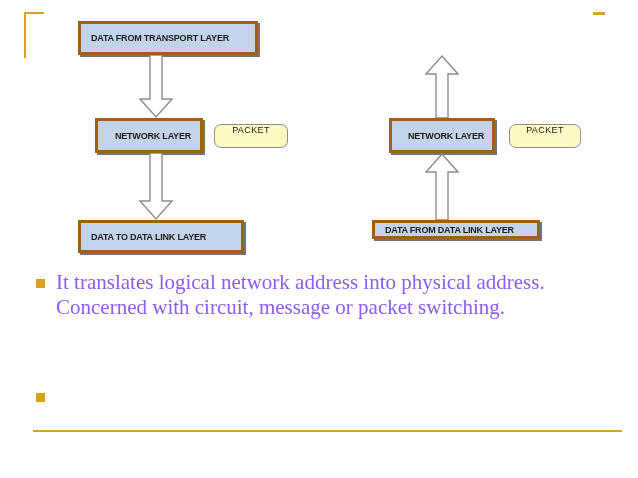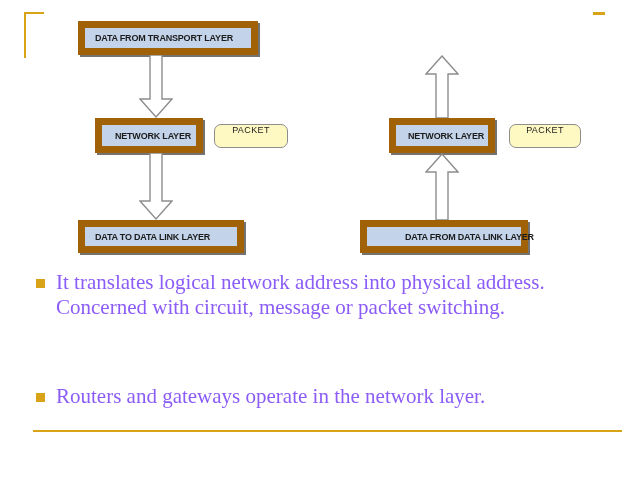--- a/index.html
+++ b/index.html
@@ -47,21 +47,21 @@
     position: absolute;
     left: 0;
     top: 0;
     width: 638px;
     height: 262px;
   }
   .flow-box {
     position: absolute;
     box-sizing: border-box;
     background: #c3d4ea;
-    border: 7px solid #a16207;
+    border: 3px solid #a16207;
     box-shadow: 2px 2px 0 rgba(0,0,0,0.55);
     display: flex;
     align-items: center;
   }
   .flow-box .flow-label {
     font-family: "Liberation Sans", sans-serif;
     font-size: 9px;
     font-weight: 700;
     letter-spacing: -0.2px;
     color: #1b1b1b;
@@ -175,31 +175,30 @@
   <div class="packet-box" style="left:509px; top:124px; width:72px; height:24px;">
     <span class="packet-label">PACKET</span>
   </div>
 
   <div class="arrow" style="left:425px; top:153px; width:34px; height:68px;">
     <svg width="34" height="68" viewBox="0 0 34 68">
       <polygon points="17,1 33,19 23,19 23,67 11,67 11,19 1,19" fill="#ffffff" stroke="#8d8d8d" stroke-width="1.4"></polygon>
     </svg>
   </div>
 
-  <div class="flow-box" style="left:360px; top:220px; width:168px; height:33px;padding-left:28px;">
+  <div class="flow-box" style="left:372px; top:220px; width:168px; height:19px;">
     <span class="flow-label">DATA FROM DATA LINK LAYER</span>
   </div>
 
 </div>
 
 <div class="bullets">
 
   <div class="bullet-row" style="left:36px; top:8px; width:540px;">
     <span class="bullet-marker"></span>
     <span class="bullet-text">It translates logical network address into physical address. Concerned with circuit, message or packet switching.</span>
   </div>
 
   <div class="bullet-row" style="left:36px; top:122px; width:560px;">
     <span class="bullet-marker"></span>
-    <span class="bullet-text">Routers and gateways operate in the network layer.</span>
   </div>
 
 </div>
 
 </body></html>

